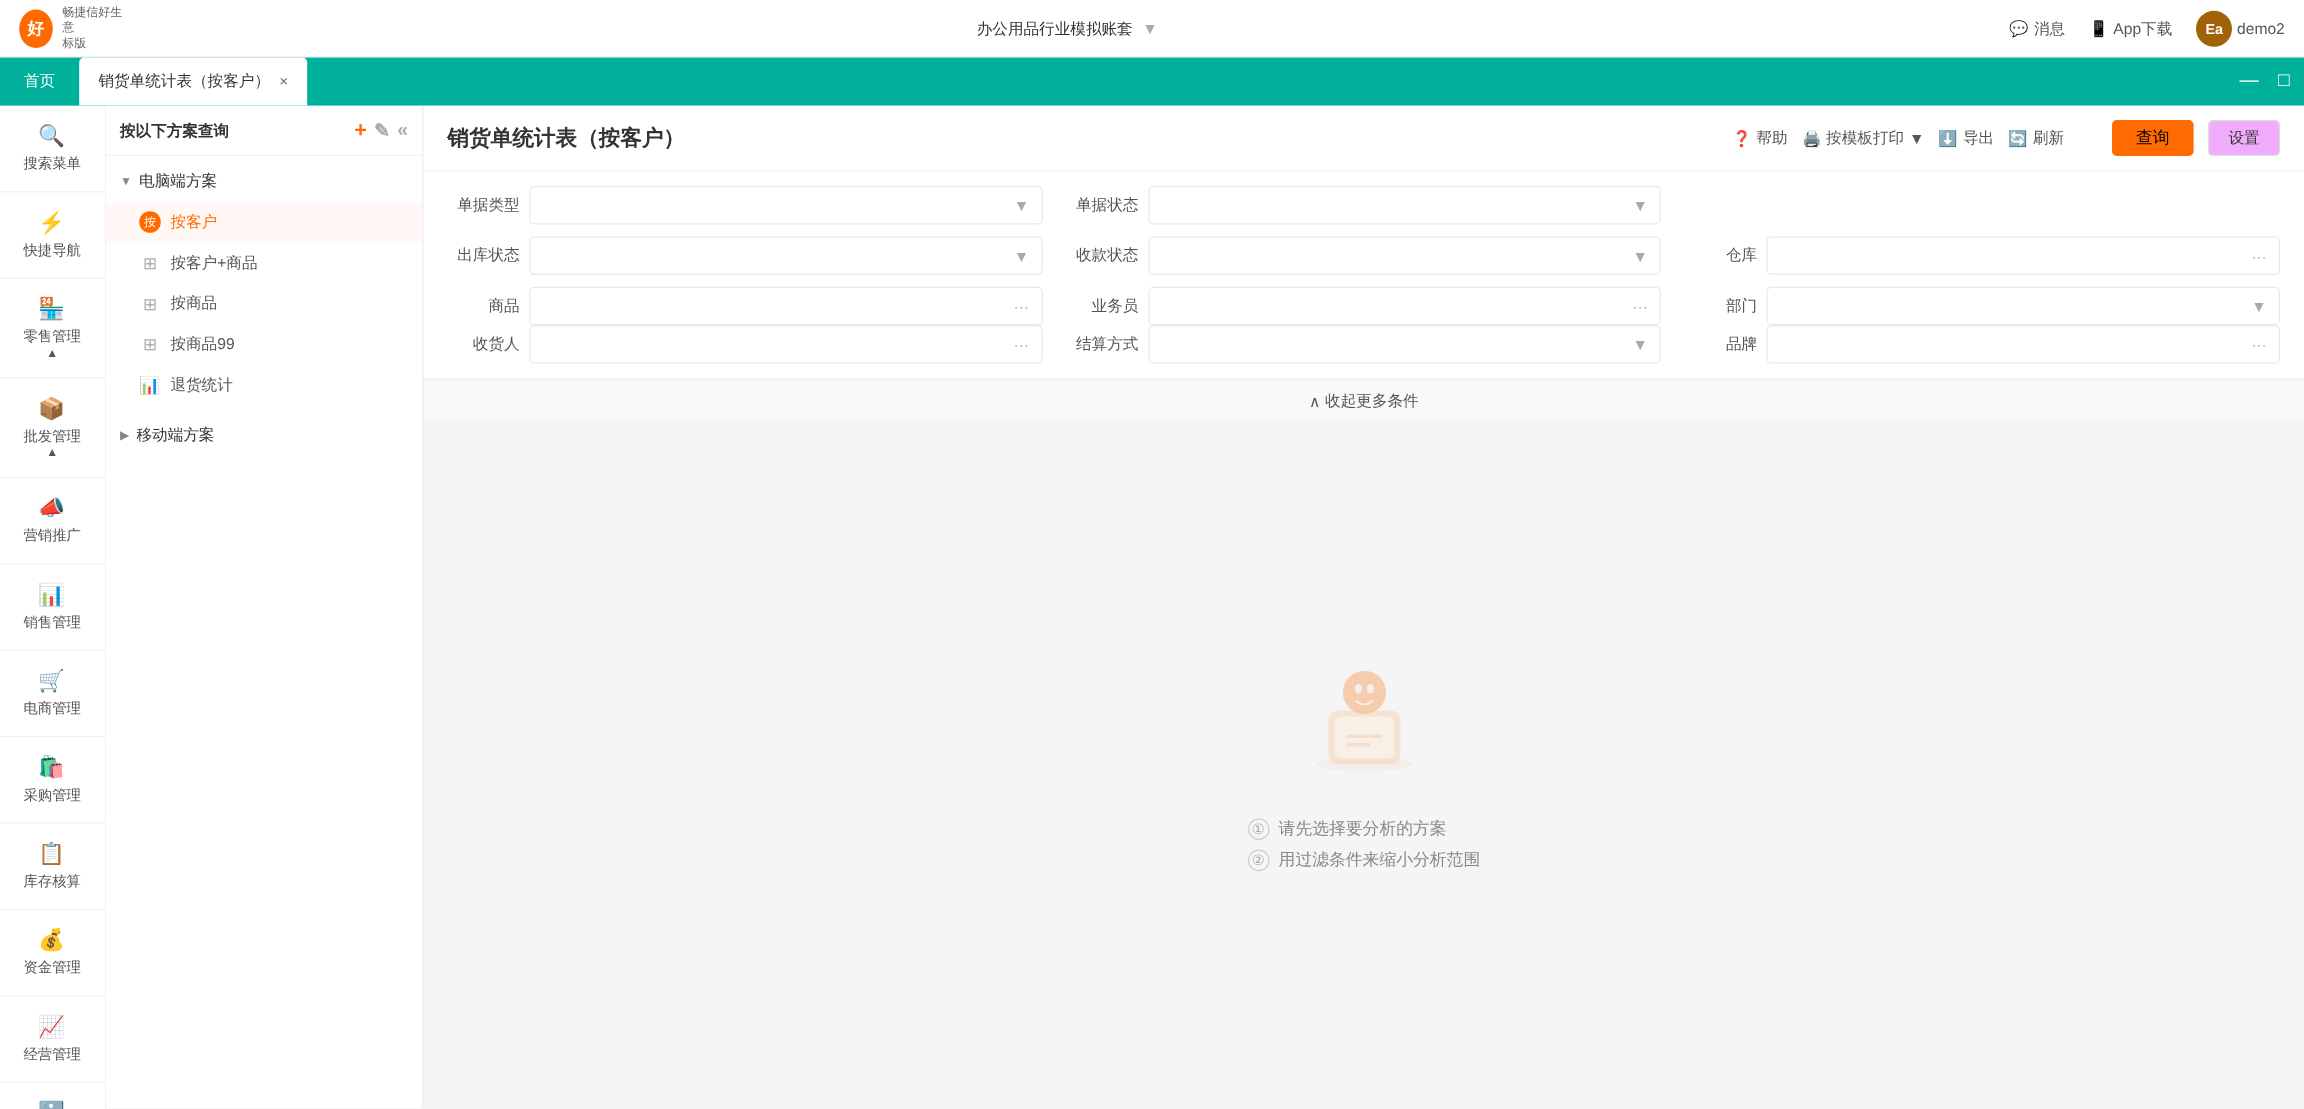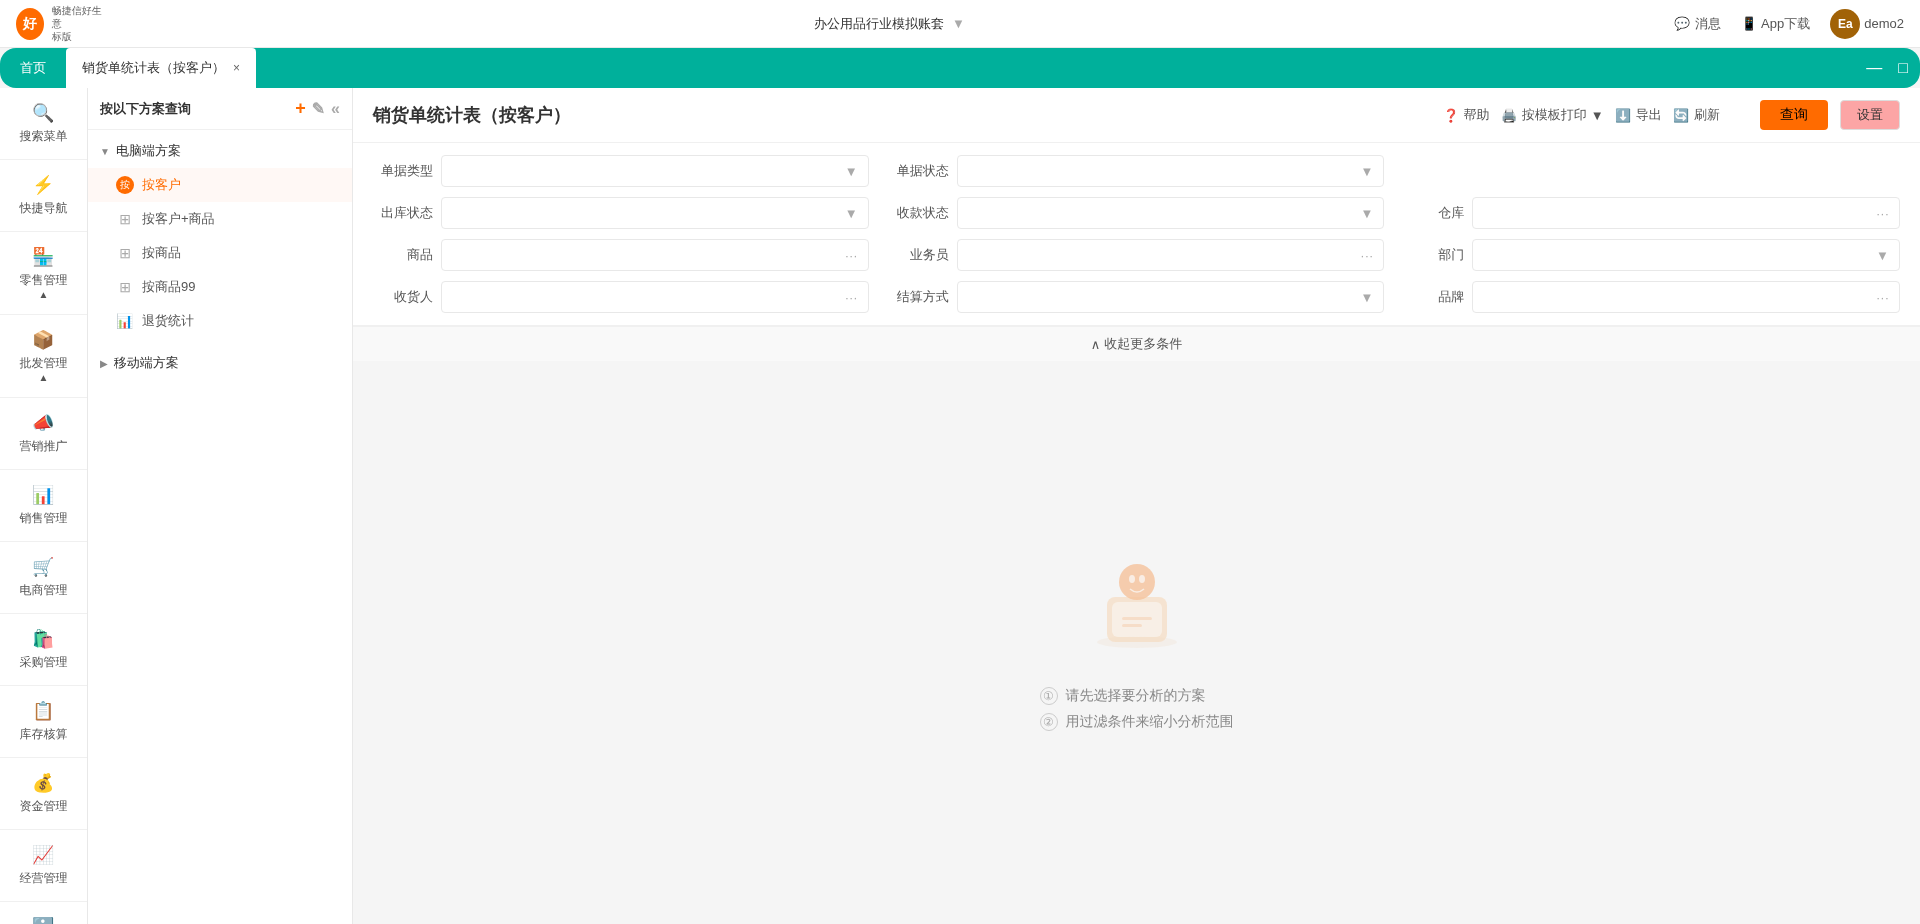--- a/index.html
+++ b/index.html
@@ -73,21 +73,20 @@
     }
 
     
     .tab-bar {
       height: 40px;
       background: #00b09b;
       display: flex;
       align-items: center;
       padding: 0 0;
       flex-shrink: 0;
-      border-radius: 16px;
     }
     .tab-item {
       height: 40px;
       display: flex;
       align-items: center;
       padding: 0 16px;
       font-size: 13px;
       cursor: pointer;
       color: rgba(255,255,255,0.85);
       position: relative;
@@ -275,21 +274,21 @@
       background: #ff6b00;
       color: #000000;
       border: none;
       padding: 6px 20px;
       border-radius: 4px;
       font-size: 14px;
       cursor: pointer;
       margin-left: 28px;
     }
     .btn-settings {
-      background: #fca5a5;
+      background: #f0abfc;
       color: #333;
       border: 1px solid #ddd;
       padding: 5px 16px;
       border-radius: 4px;
       font-size: 13px;
       cursor: pointer;
     }
 
     
     .filter-area {
@@ -654,21 +653,21 @@
           </div>
           <div class="filter-cell">
             <div class="filter-cell-label">部门</div>
             <div class="filter-cell-input select-field">
               <span></span>
               <span class="arrow">▼</span>
             </div>
           </div>
         </div>
 
-        <div class="filter-group" style="margin-top:10px;">
+        <div class="filter-group" style="">
           <div class="filter-cell">
             <div class="filter-cell-label">收货人</div>
             <div class="filter-cell-input" style="justify-content:flex-end;">
               <span style="color:#aaa;">···</span>
             </div>
           </div>
           <div class="filter-cell">
             <div class="filter-cell-label">结算方式</div>
             <div class="filter-cell-input select-field">
               <span></span>

